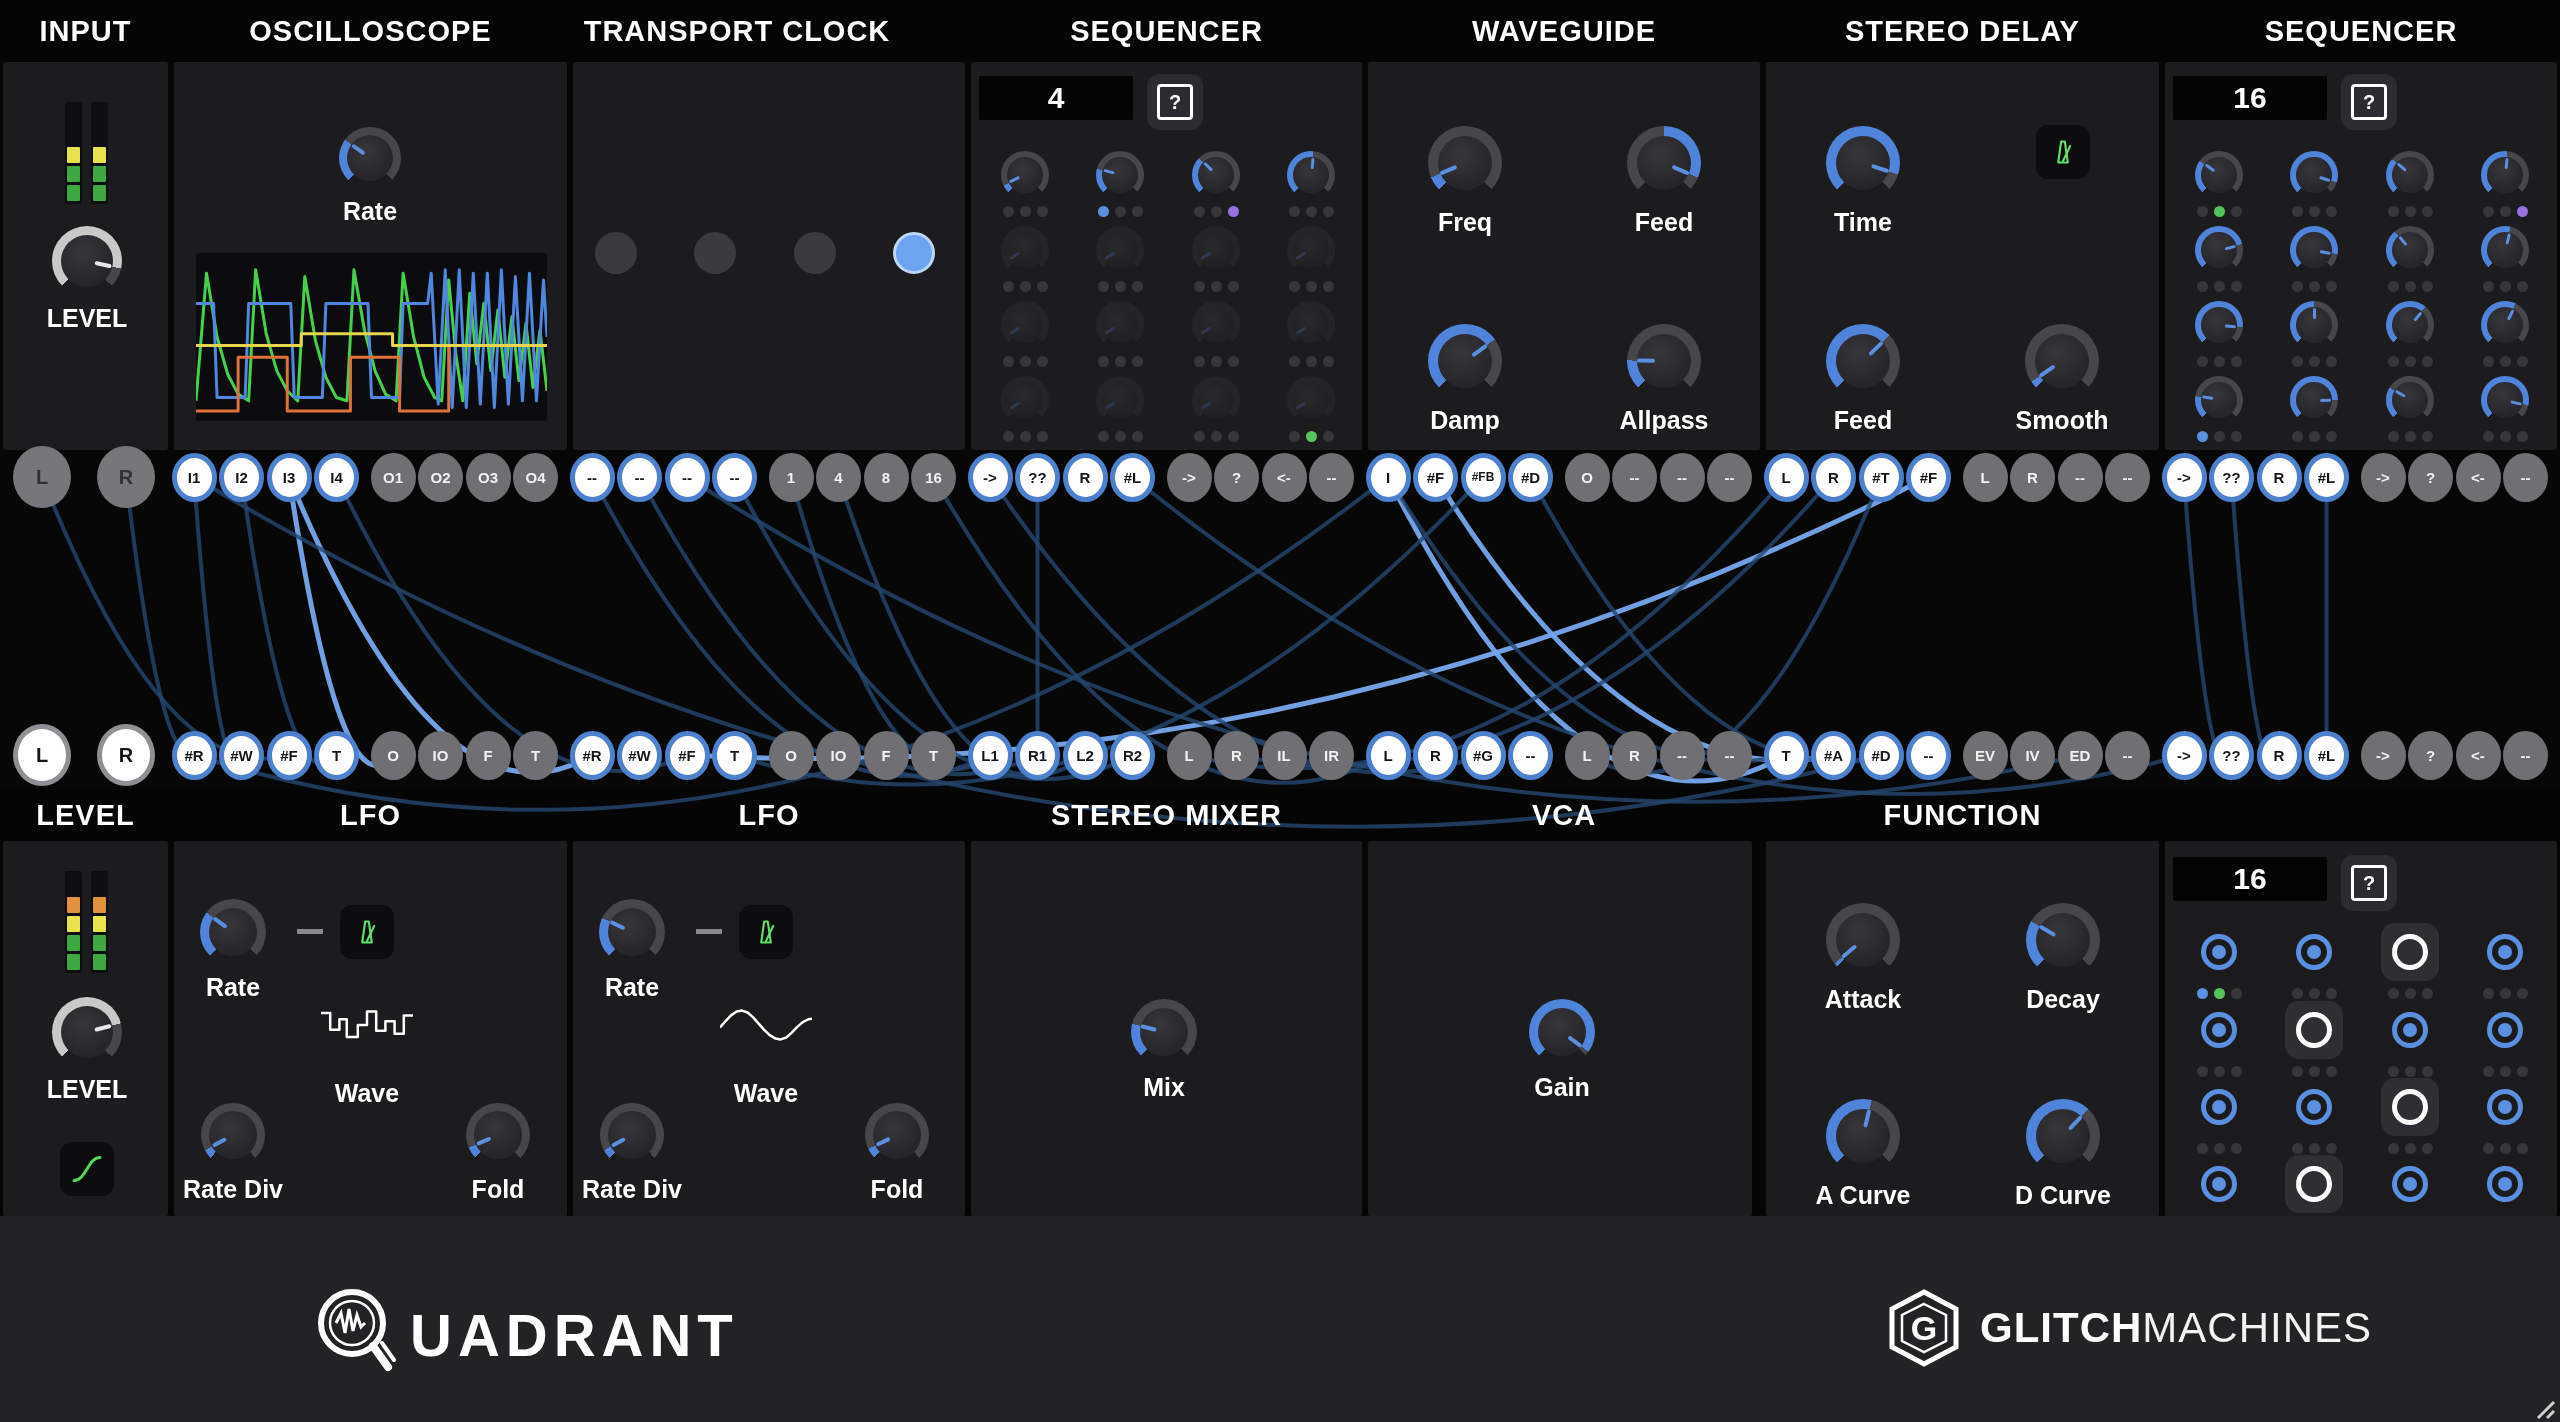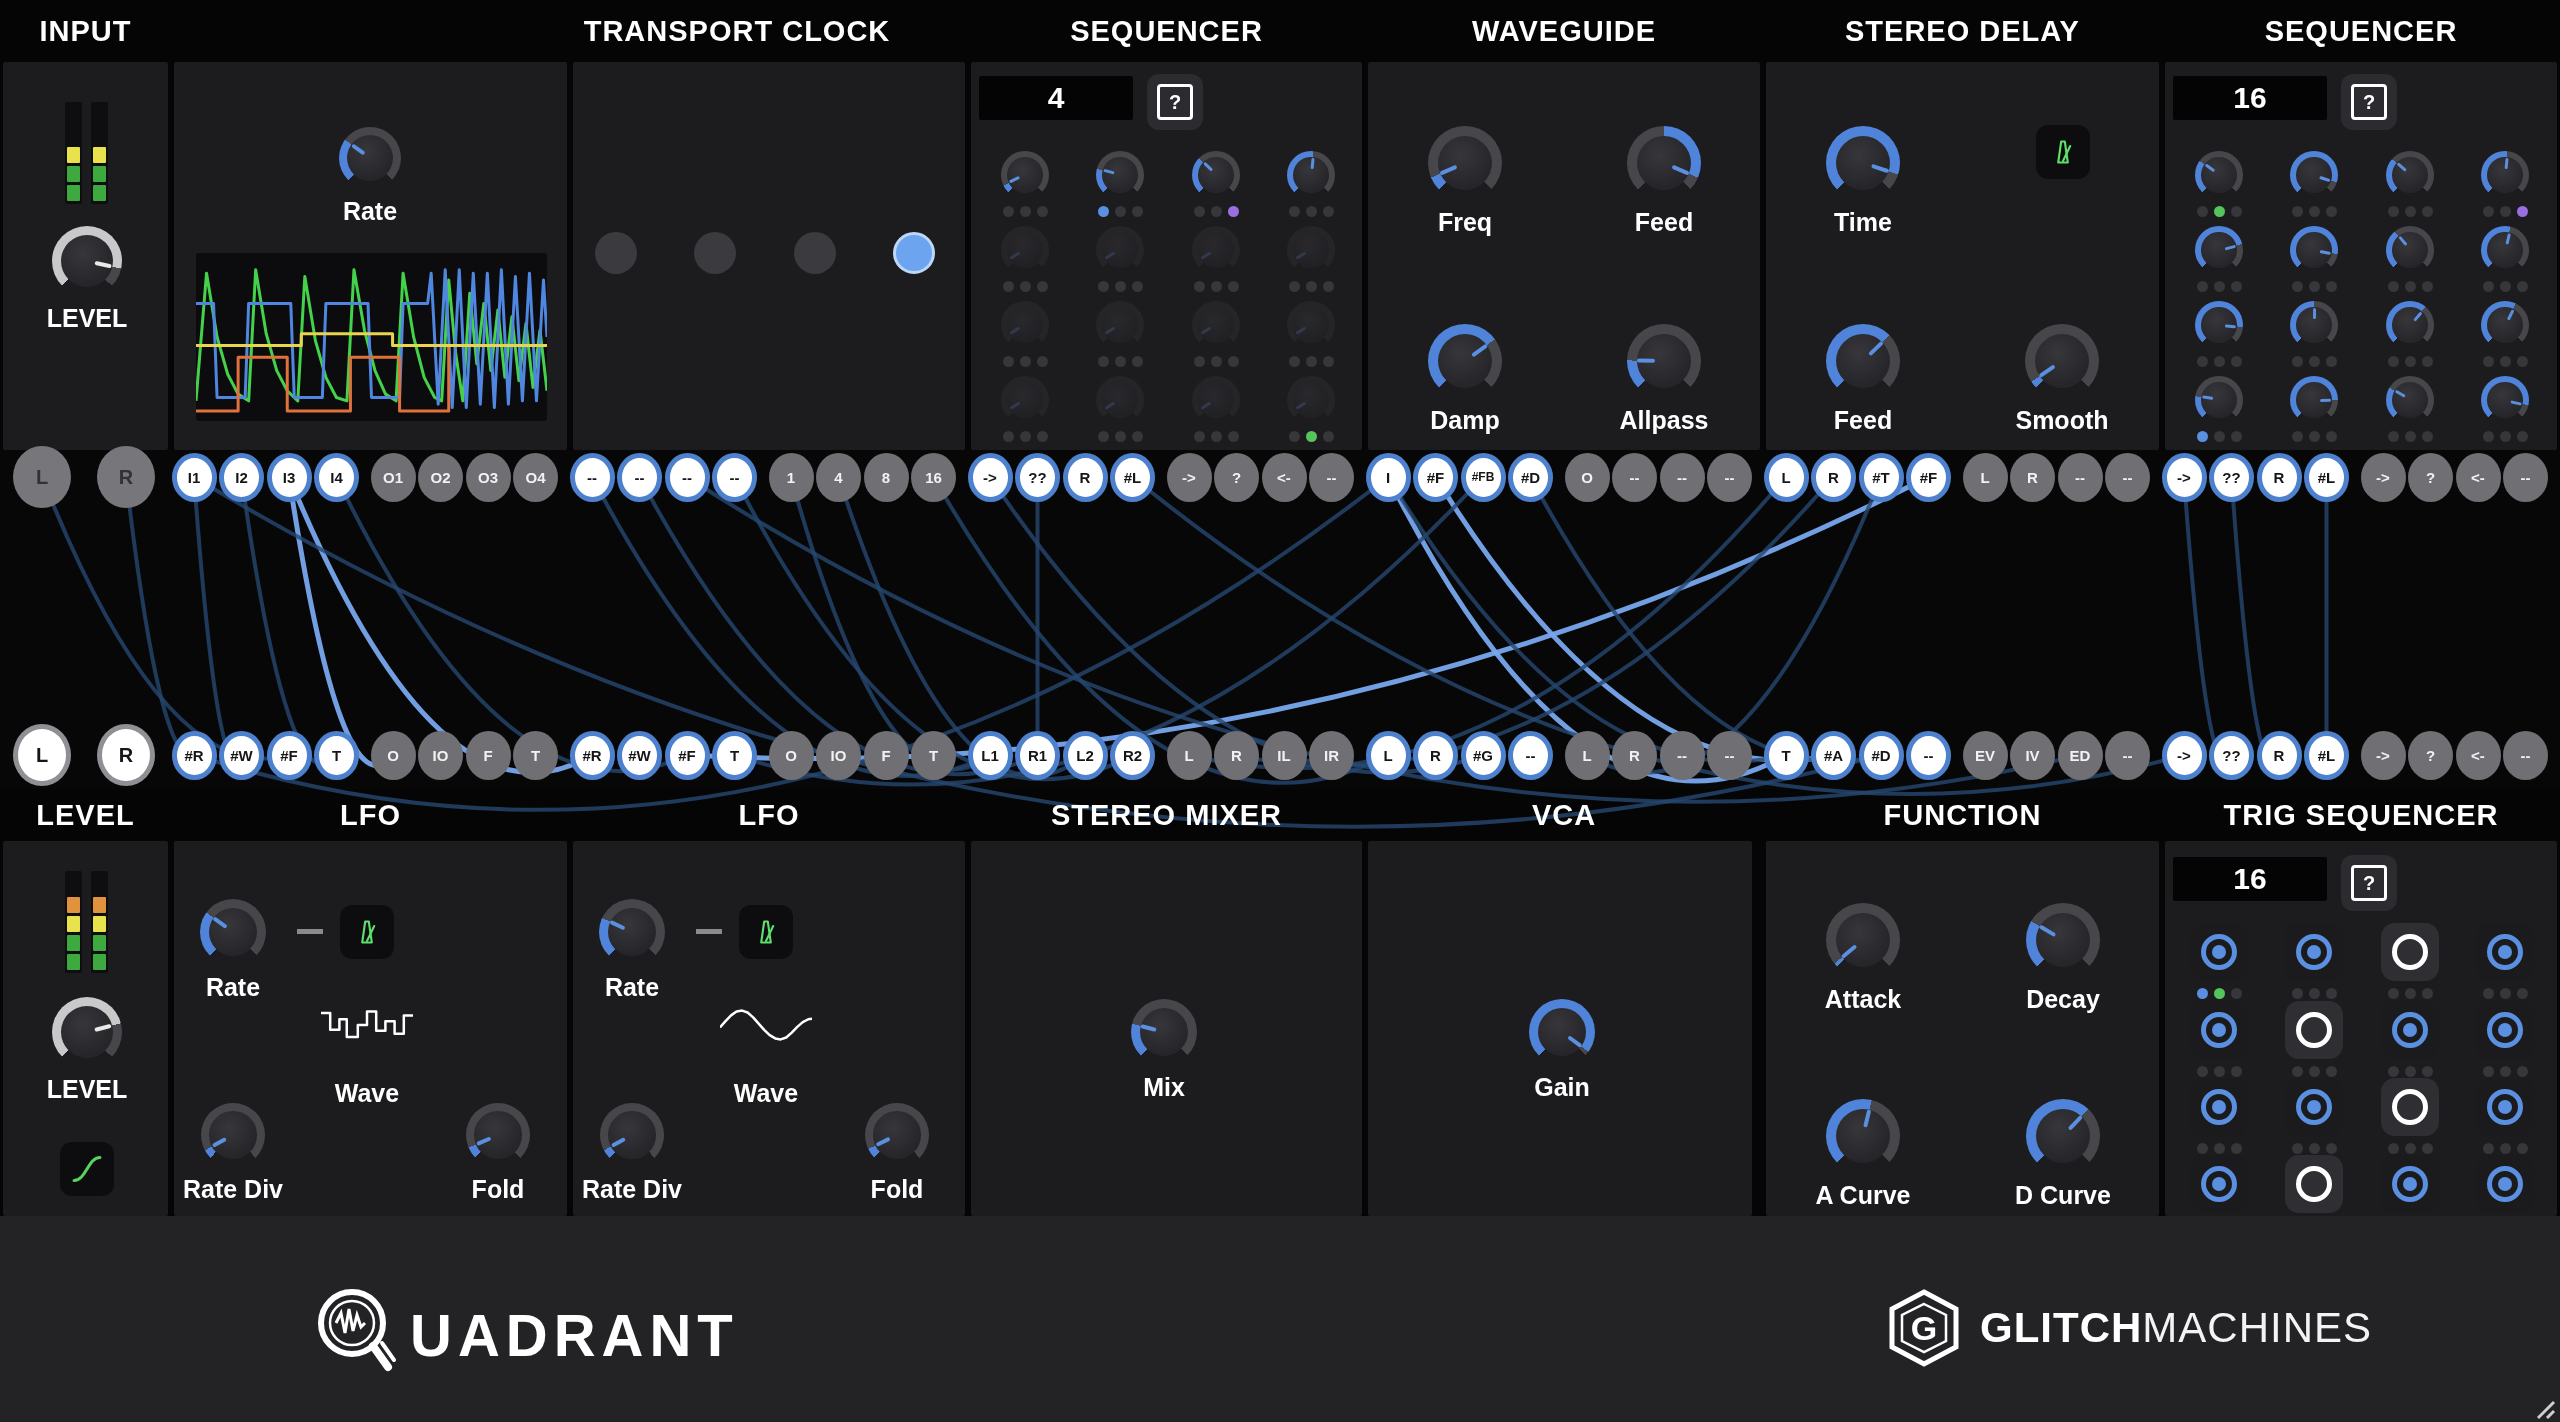--- a/index.html
+++ b/index.html
@@ -40,20 +40,21 @@
   .gmtext b{font-weight:bold;}
   .gmtext span{font-weight:normal;opacity:.95;}
   svg{display:block;}
 </style>
 </head>
 <body>
 
 <div class="board">
 
   <div class="mtitle ttop" style="left:0;width:171px">INPUT</div>
+  <div class="mtitle ttop" style="left:171px;width:399px">OSCILLOSCOPE</div>
   <div class="mtitle ttop" style="left:538px;width:398px">TRANSPORT CLOCK</div>
   <div class="mtitle ttop" style="left:968px;width:397px">SEQUENCER</div>
   <div class="mtitle ttop" style="left:1763px;width:399px">STEREO DELAY</div>
   <div class="mtitle ttop" style="left:1365px;width:398px">WAVEGUIDE</div>
   <div class="mtitle ttop" style="left:2162px;width:398px">SEQUENCER</div>
 
   <div class="modbody" id="m-input" style="left:3px;top:62px;width:165px;height:388px">
       <div class="meterbar" style="left: 62px; top: 40px; height: 102px;">
         <div class="meterseg" style="top: 83px; background: rgb(61, 169, 63);"></div>
         <div class="meterseg" style="top: 64px; background: rgb(61, 169, 63);"></div>
@@ -631,21 +632,20 @@
       <div class="jack" style="left: 2455.5px; top: 280.5px; width: 45px; height: 49px; font-size: 15px; background: rgb(112, 112, 116); color: rgb(242, 242, 242);">&lt;-</div>
       <div class="jack" style="left: 2503px; top: 280.5px; width: 45px; height: 49px; font-size: 15px; background: rgb(112, 112, 116); color: rgb(242, 242, 242);">--</div>
     </div>
 
   <div class="mtitle tbot" style="left:0;width:171px">LEVEL</div>
   <div class="mtitle tbot" style="left:171px;width:399px">LFO</div>
   <div class="mtitle tbot" style="left:570px;width:398px">LFO</div>
   <div class="mtitle tbot" style="left:968px;width:397px">STEREO MIXER</div>
   <div class="mtitle tbot" style="left:1763px;width:399px">FUNCTION</div>
   <div class="mtitle tbot" style="left:1365px;width:398px">VCA</div>
-  <div class="mtitle tbot" style="left:2162px;width:398px">TRIG SEQUENCER</div>
 
   <div class="modbody" id="m-out" style="left:3px;top:841px;width:165px;height:375px">
       <div class="meterbar" style="left: 62px; top: 30px; height: 102px;">
         <div class="meterseg" style="top: 83px; background: rgb(61, 169, 63);"></div>
         <div class="meterseg" style="top: 64px; background: rgb(61, 169, 63);"></div>
         <div class="meterseg" style="top: 45px; background: rgb(232, 227, 76);"></div>
         <div class="meterseg" style="top: 26px; background: rgb(224, 146, 60);"></div>
       </div>
       <div class="meterbar" style="left: 88px; top: 30px; height: 102px;">
         <div class="meterseg" style="top: 83px; background: rgb(61, 169, 63);"></div>

